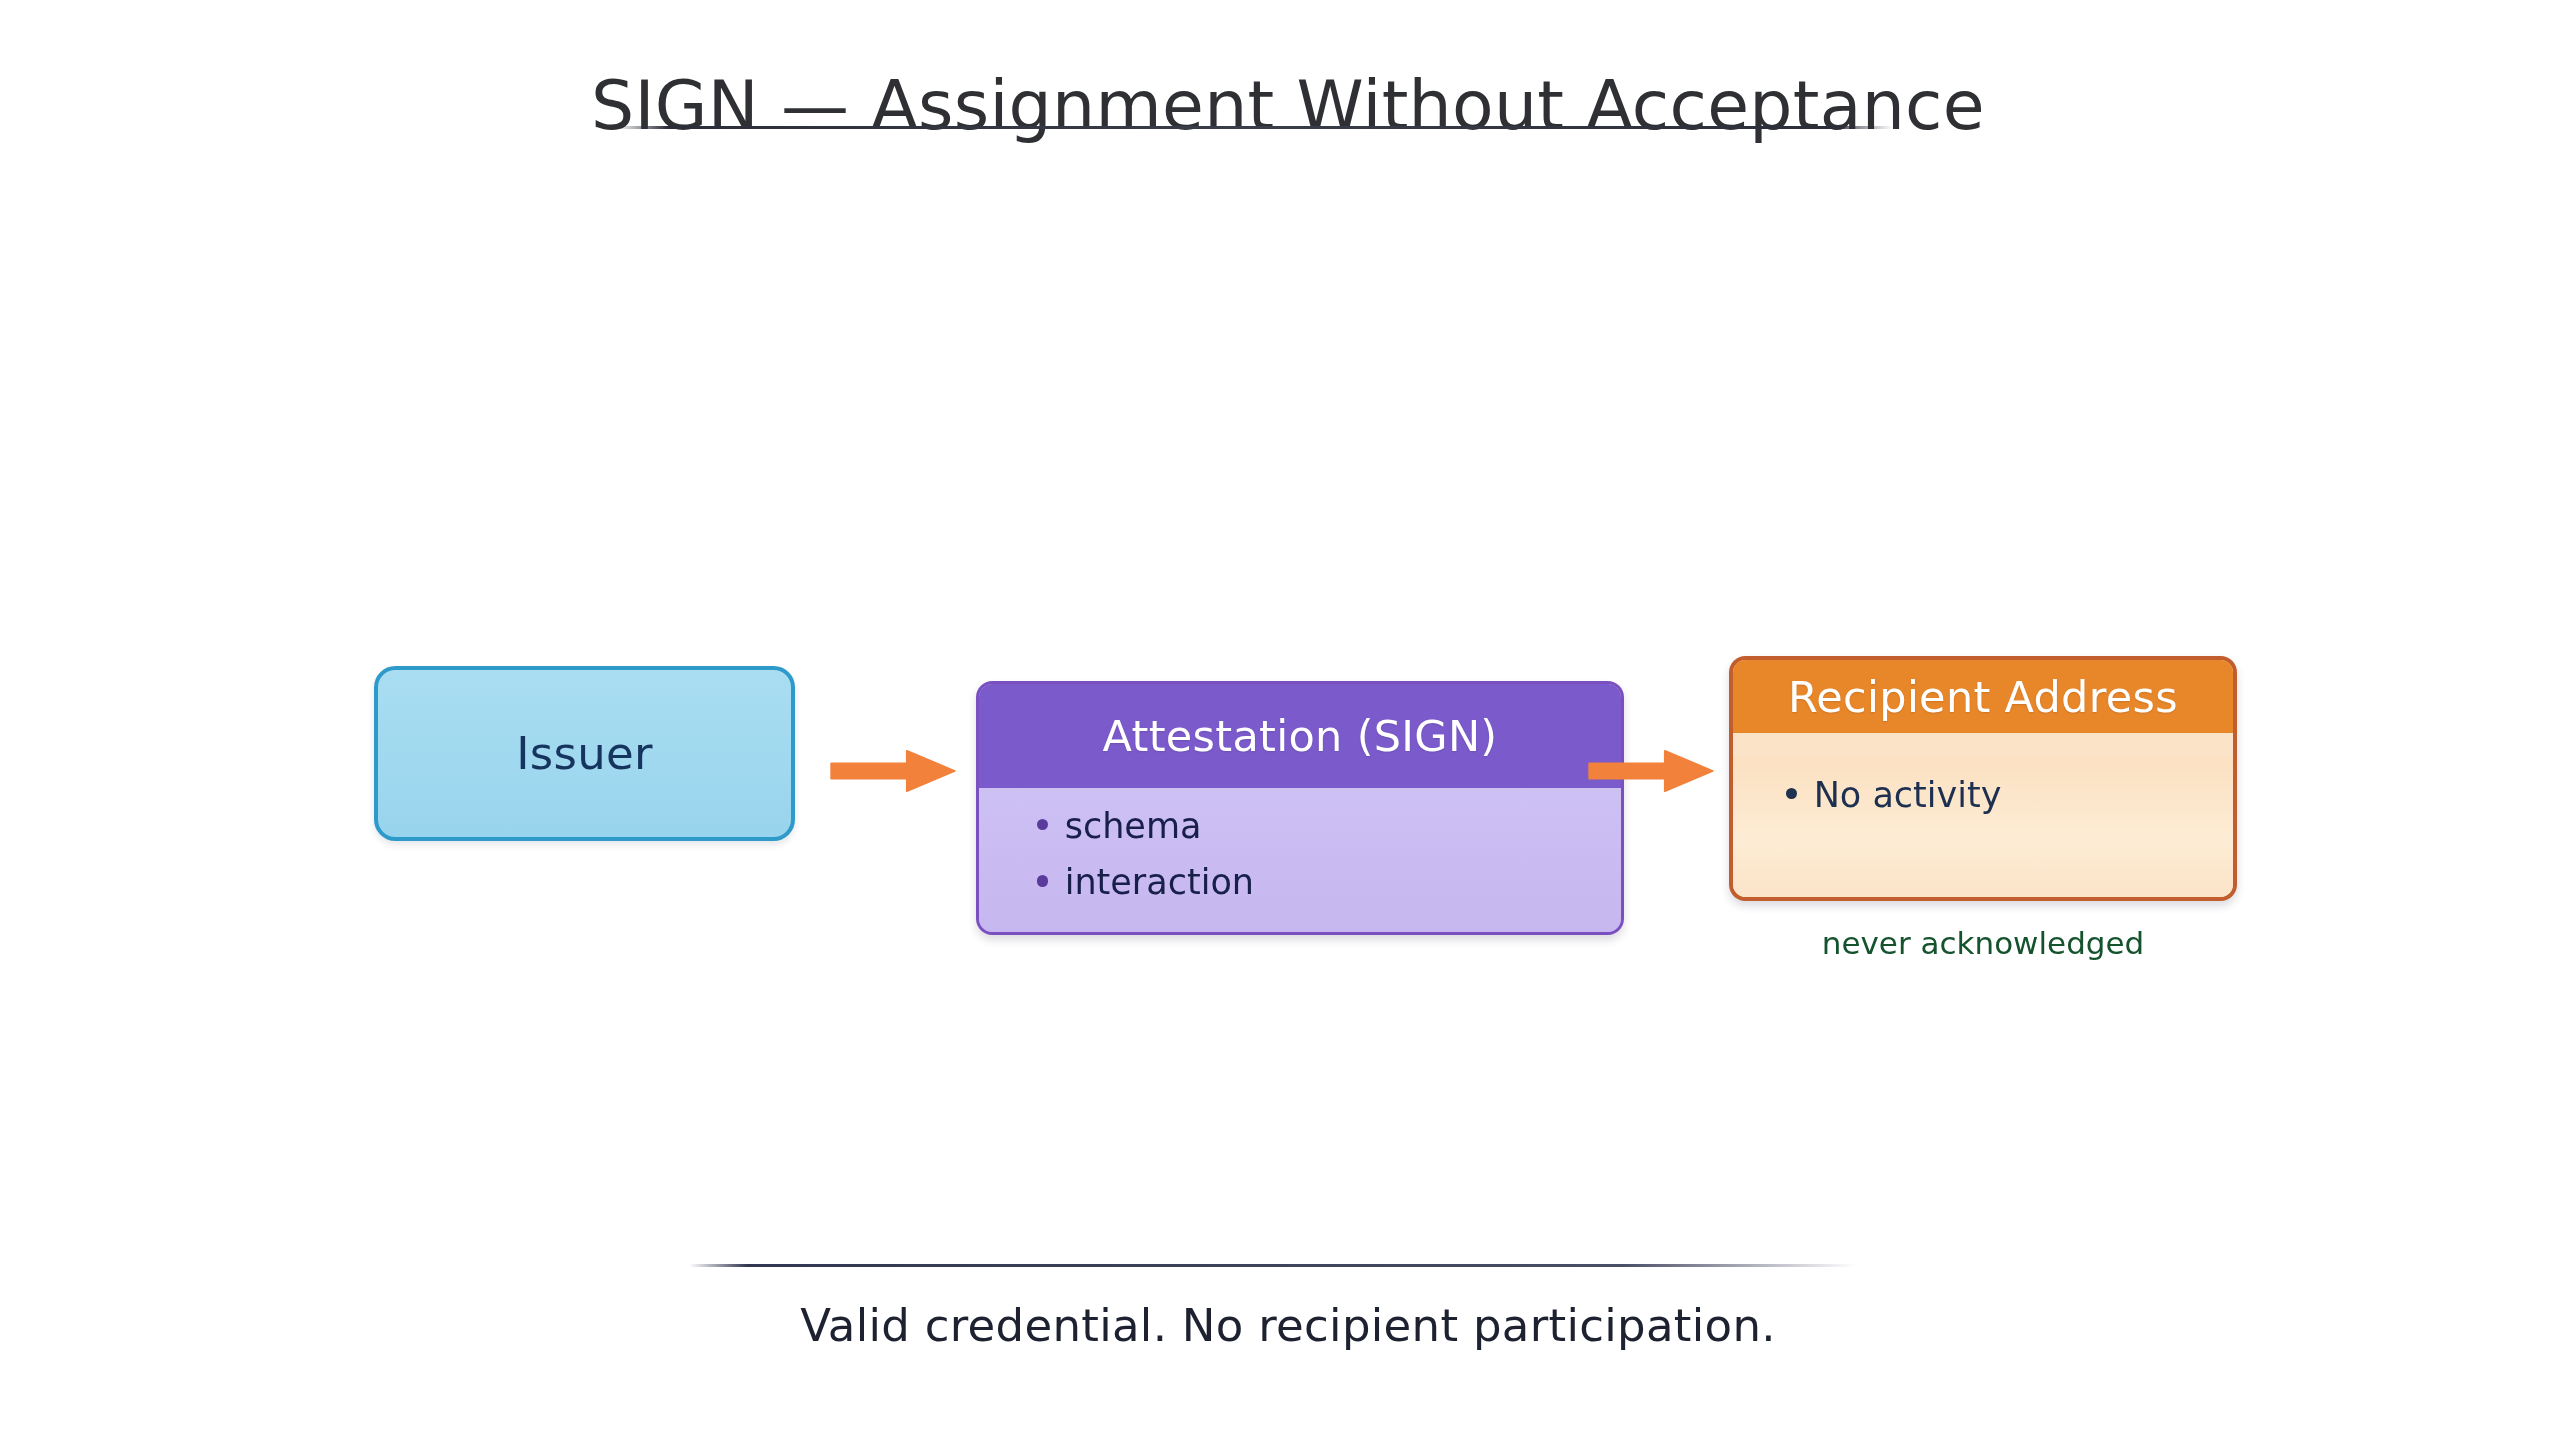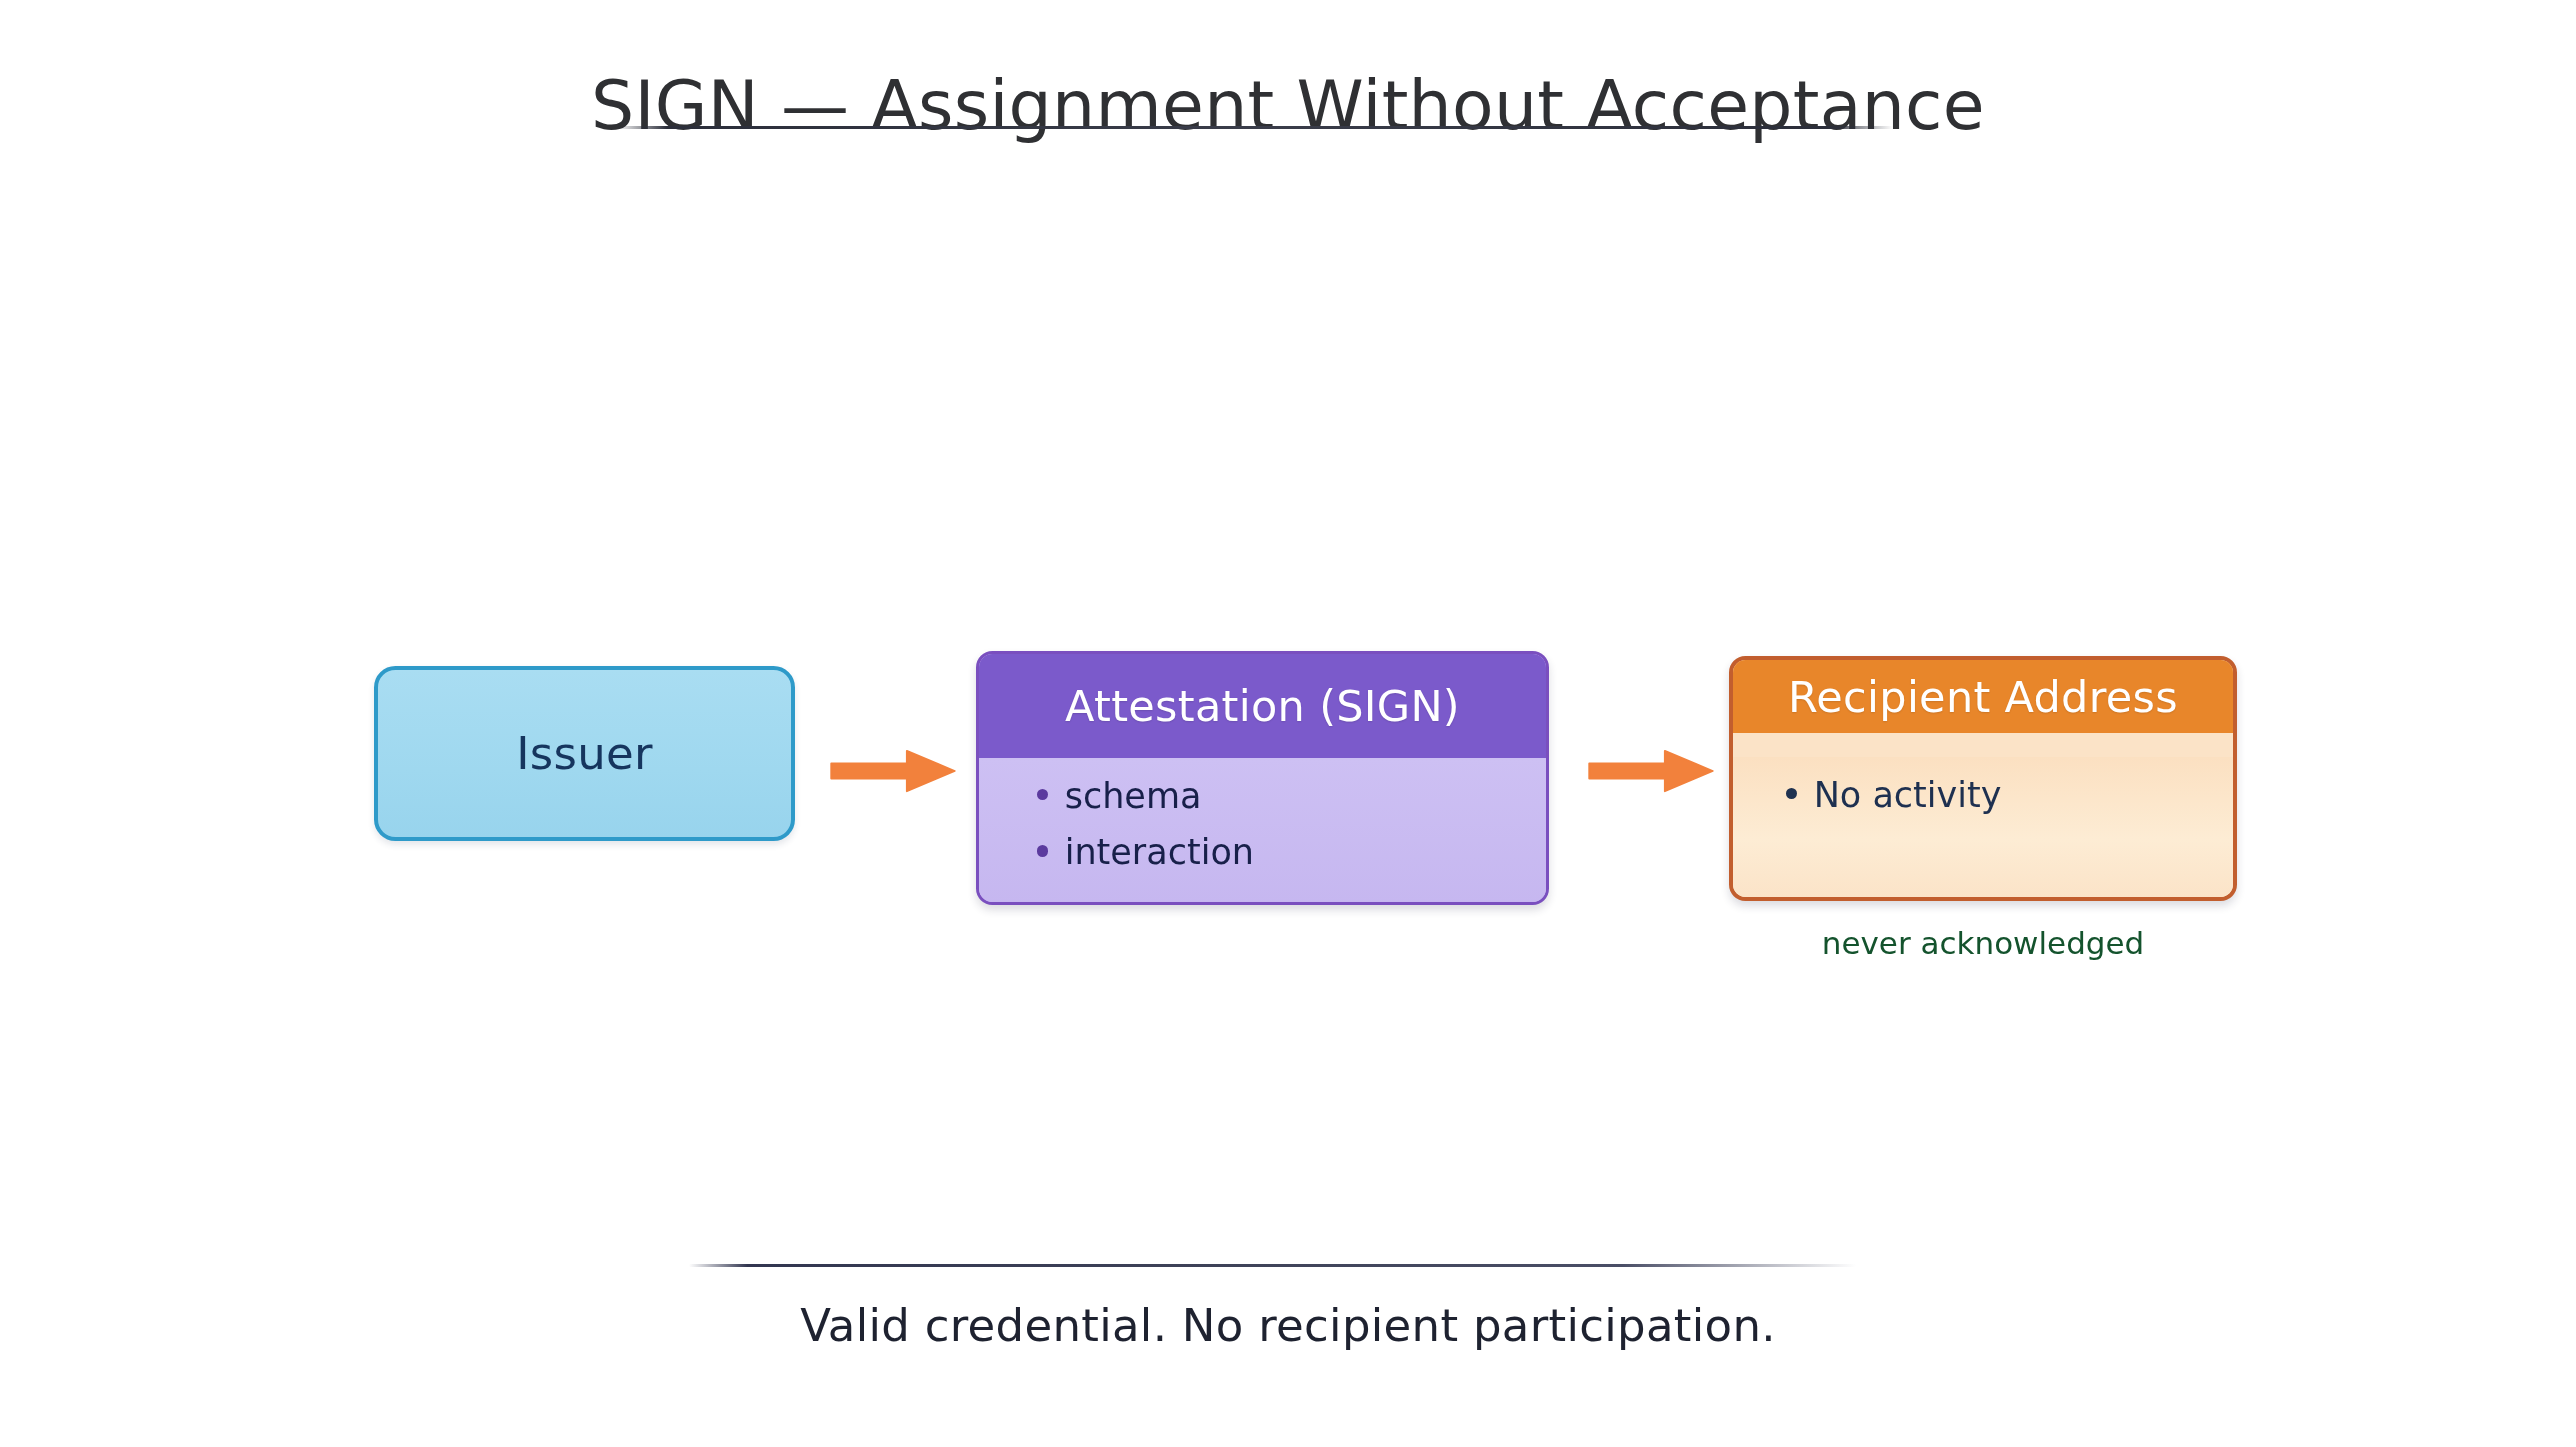--- a/index.html
+++ b/index.html
@@ -122,22 +122,22 @@
   }
   .bullet-text {
     font-size: 35px;
     line-height: 1.15;
     font-family: "DejaVu Sans", sans-serif;
   }
 
   
   #attestation-card {
     left: 976px;
-    top: 651px;
-    width: 573px;
+    top: 681px;
+    width: 648px;
     height: 254px;
     border: 3.8px solid #7a4fbf;
     background: #cbbdf2;
   }
   #attestation-card .card-header {
     height: 104px;
     background: #7b5acb;
   }
   #attestation-card .card-body {
     height: 146px;

